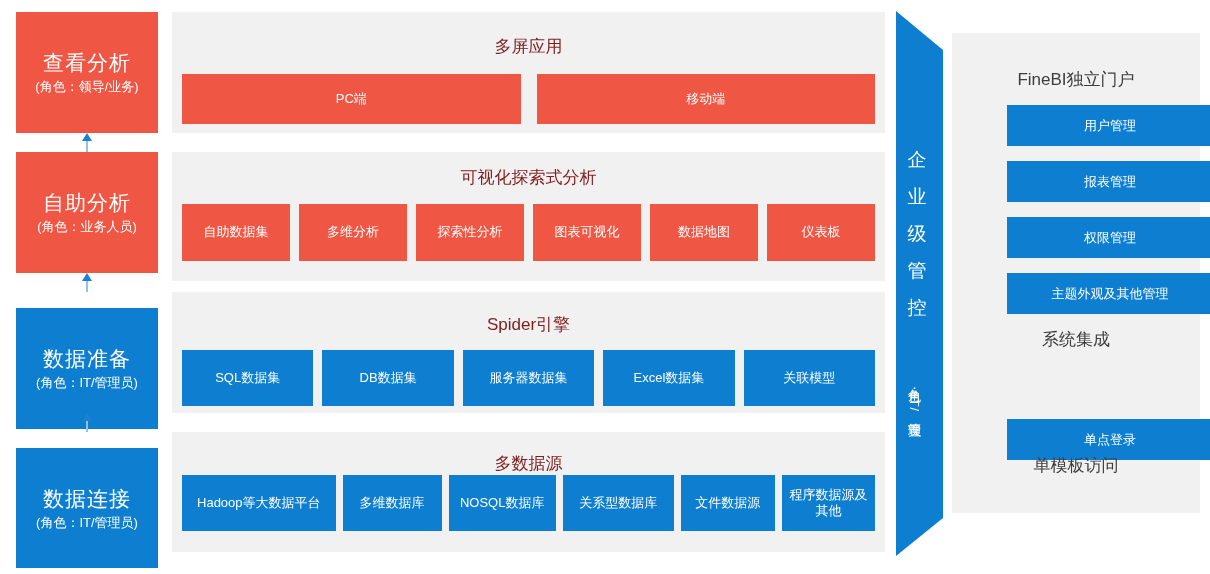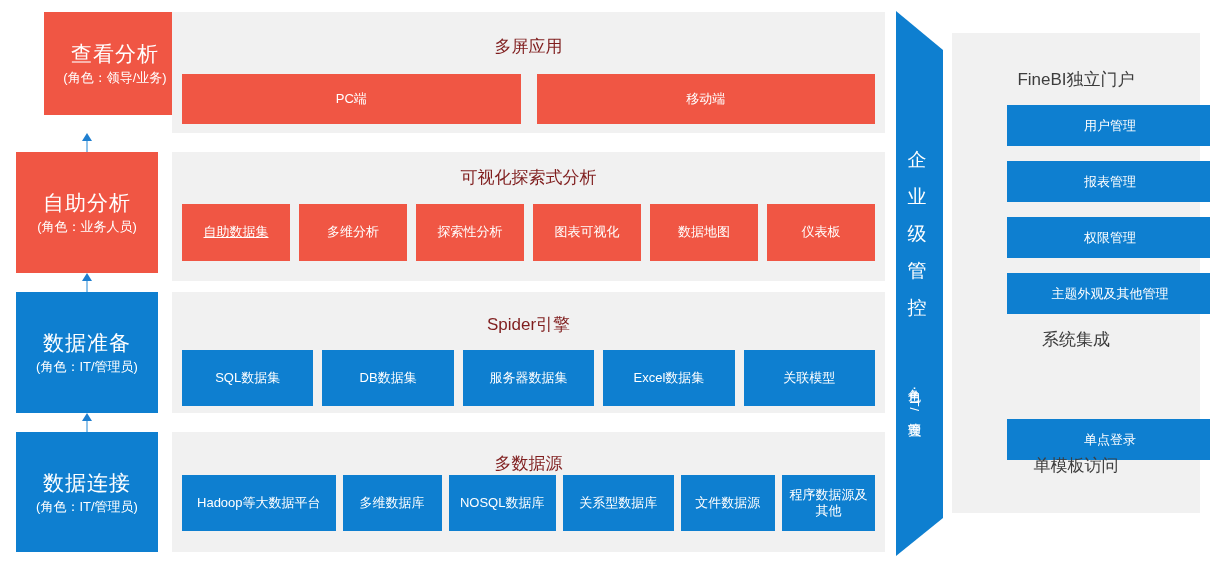--- a/index.html
+++ b/index.html
@@ -16,21 +16,21 @@
   .role-col{position:absolute;left:0;top:0;width:170px;height:574px;}
   .role-box{
     position:absolute;left:16px;width:142px;
     color:#ffffff;text-align:center;
     display:flex;flex-direction:column;align-items:center;justify-content:center;
     box-sizing:border-box;
   }
   .role-box .rb-title{font-size:21px;letter-spacing:1px;line-height:1.25;}
   .role-box .rb-sub{font-size:13px;margin-top:3px;line-height:1.2;}
   .role-red{background:#f05644;}
-  .role-blue{background:#0e7fd0;}
+  .role-blue{background:#0e7fd0;margin-top:16px;}
 
   .arrow{position:absolute;left:86px;width:2px;background:#8fc3ea;}
   .arrow::before{
     content:"";position:absolute;left:-4px;top:-7px;
     width:0;height:0;
     border-left:5px solid transparent;border-right:5px solid transparent;
     border-bottom:8px solid #1f7fd0;
   }
 
   
@@ -91,21 +91,21 @@
     color:#3d3d3d;font-size:17px;line-height:1;
   }
 </style>
 </head>
 <body>
 
 <div id="root">
 
   <div class="role-col">
 
-    <div class="role-box role-red" style="top:12px;height:103px;margin-left:28px;">
+    <div class="role-box role-red" style="top:12px;height:121px;">
       <div class="rb-title">查看分析</div>
       <div class="rb-sub">(角色：领导/业务)</div>
     </div>
     <div class="arrow" style="top:140px;height:12px;"></div>
 
     <div class="role-box role-red" style="top:152px;height:121px;">
       <div class="rb-title">自助分析</div>
       <div class="rb-sub">(角色：业务人员)</div>
     </div>
     <div class="arrow" style="top:280px;height:12px;"></div>
@@ -126,21 +126,21 @@
     <div class="panel-title" style="top:26px;">多屏应用</div>
     <div class="panel-row" style="top:62px;height:50px;gap:16px;">
       <div class="chip chip-red" style="flex:1;">PC端</div>
       <div class="chip chip-red" style="flex:1;">移动端</div>
     </div>
   </div>
 
   <div class="panel" style="top:152px;height:129px;">
     <div class="panel-title" style="top:17px;">可视化探索式分析</div>
     <div class="panel-row" style="top:52px;height:57px;gap:9px;">
-      <div class="chip chip-red" style="flex:1;text-decoration:underline;">自助数据集</div>
+      <div class="chip chip-red" style="flex:1;">自助数据集</div>
       <div class="chip chip-red" style="flex:1;">多维分析</div>
       <div class="chip chip-red" style="flex:1;">探索性分析</div>
       <div class="chip chip-red" style="flex:1;">图表可视化</div>
       <div class="chip chip-red" style="flex:1;">数据地图</div>
       <div class="chip chip-red" style="flex:1;">仪表板</div>
     </div>
   </div>
 
   <div class="panel" style="top:292px;height:121px;">
     <div class="panel-title" style="top:24px;">Spider引擎</div>

